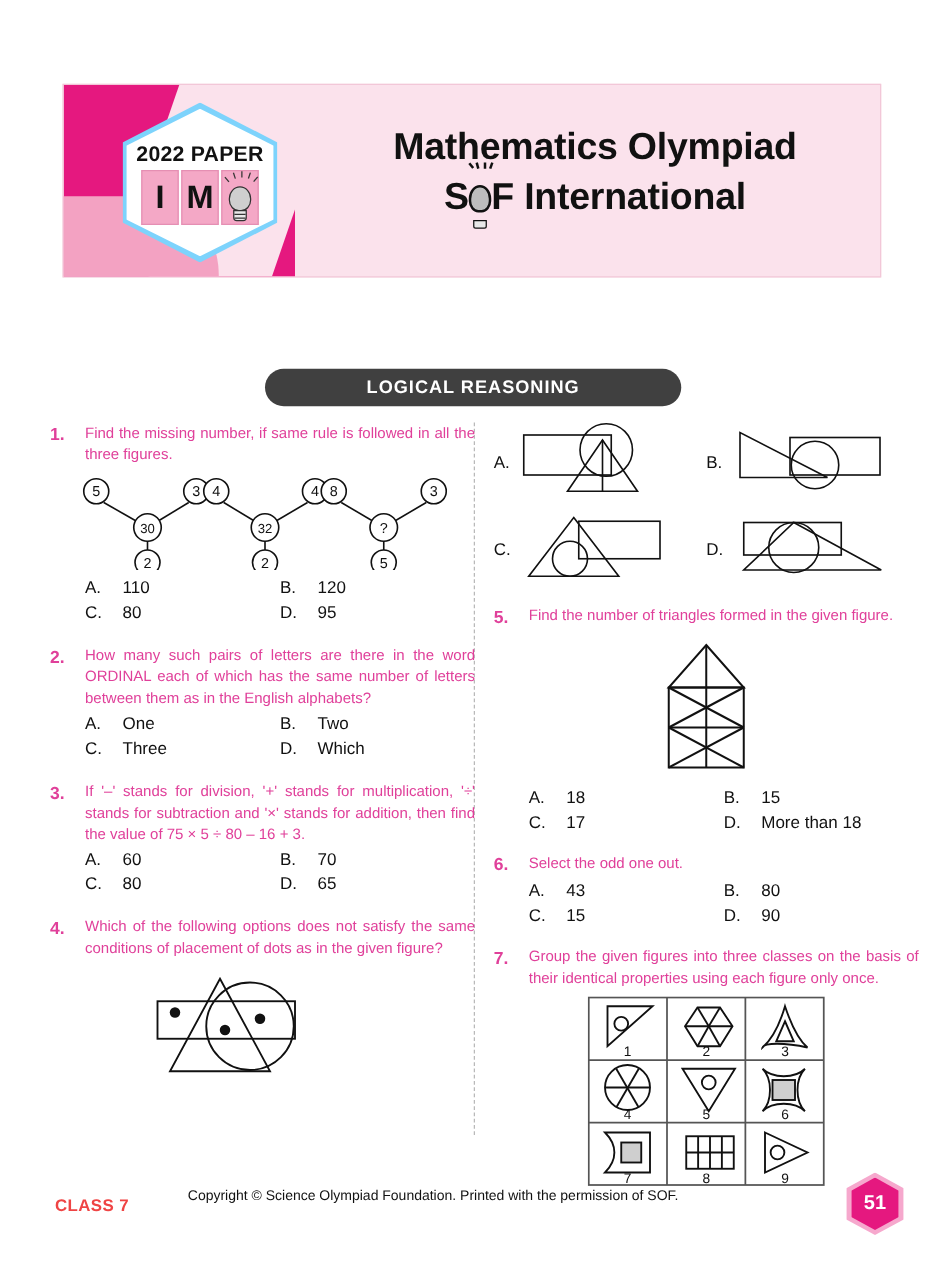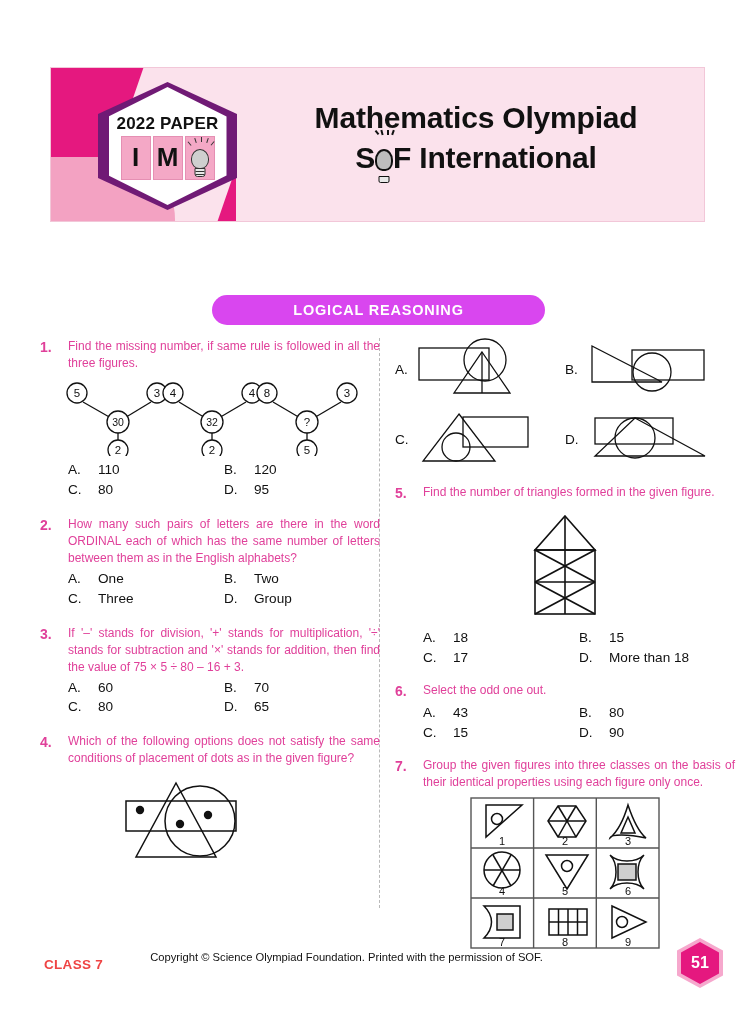--- a/index.html
+++ b/index.html
@@ -29,22 +29,22 @@
     width: 120px; height: 230px; background:#fbe2ec;
     transform: rotate(19deg); transform-origin: top right;
   }
   .banner-lightpink {
     position:absolute; left:-6px; bottom:-14px;
     width:130px; height:78px; background:#f3a2c2;
     border-radius: 0 62px 0 0;
   }
   .hexbadge {
     position:absolute; left:47px; top:14px;
-    width:139px; height:128px;
-    background:#701a75;
+    width:124px; height:128px;
+    background:#7dd3fc;
     clip-path: polygon(50% 0%, 100% 25%, 100% 75%, 50% 100%, 0% 75%, 0% 25%);
     display:flex; flex-direction:column; align-items:center; justify-content:center;
   }
   .hexbadge-inner{
     width:118px; height:118px; background:#fff;
     clip-path: polygon(50% 0%, 100% 25%, 100% 75%, 50% 100%, 0% 75%, 0% 25%);
     display:flex; flex-direction:column; align-items:center; justify-content:center;
     padding-top:2px;
   }
   .badge-year {
@@ -96,21 +96,21 @@
   .sof-o .ray2{ position:absolute; width:2px; height:5px; background:#111; top:-8px; }
 
   
   .instruction {
     position:absolute; left:115px; top:243px; width:525px;
     text-align:center; font-style:italic; font-weight:bold;
     font-size:14.5px; line-height:1.45; color:#111;
   }
   .section-pill {
     position:absolute; left:212px; top:295px;
-    width:333px; height:30px; background:#d946ef; border-radius:15px;
+    width:333px; height:30px; background:#404040; border-radius:15px;
     color:#fff; font-weight:bold; font-size:14.5px; letter-spacing:.8px;
     display:flex; align-items:center; justify-content:center;
   }
 
   
   .divider {
     position:absolute; left:379px; top:338px; width:0;
     height:570px; border-left:1.5px dashed #b9b9b9;
   }
   .col { position:absolute; top:338px; width:340px; }
@@ -293,21 +293,21 @@
             <span class="opt-v">Two</span>
           </div>
         </div>
         <div class="optrow">
           <div class="opt">
             <span class="opt-k">C.</span>
             <span class="opt-v">Three</span>
           </div>
           <div class="opt">
             <span class="opt-k">D.</span>
-            <span class="opt-v">Group</span>
+            <span class="opt-v">Which</span>
           </div>
         </div>
       </div>
     </div>
 
     <div class="q" style="margin-top:16px;">
       <div class="q-head">
         <div class="qnum">3.</div>
         <div class="qtext">If '–' stands for division, '+' stands for multiplication, '÷' stands for subtraction and '×' stands for addition, then find the value of 75 × 5 ÷ 80 – 16 + 3.</div>
       </div>

